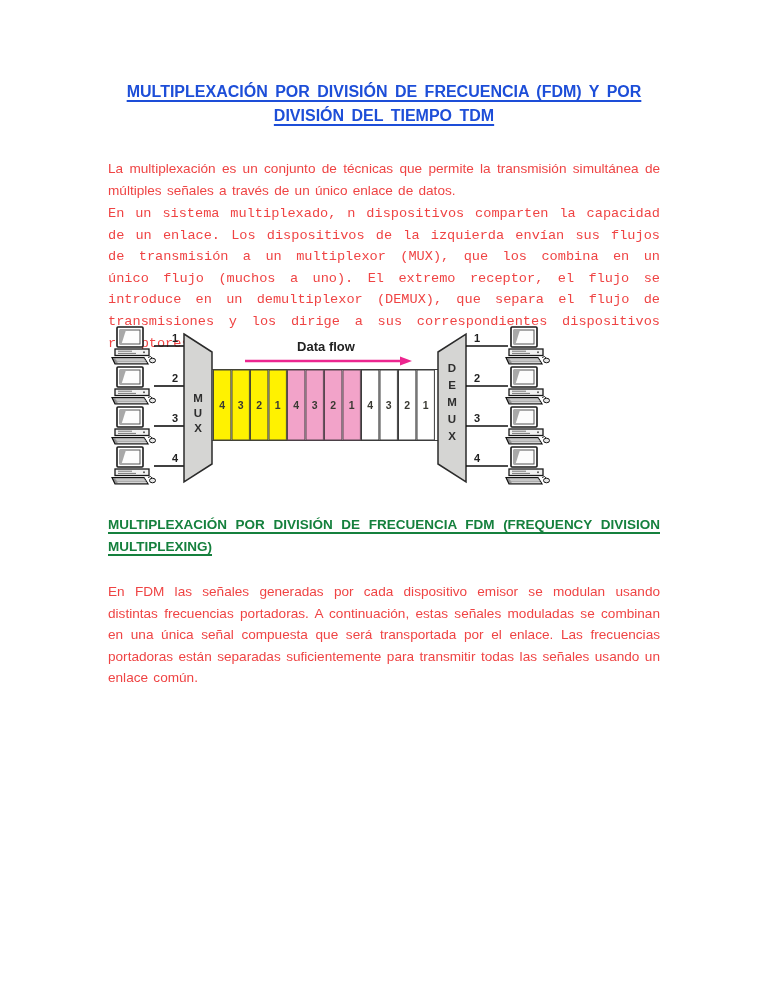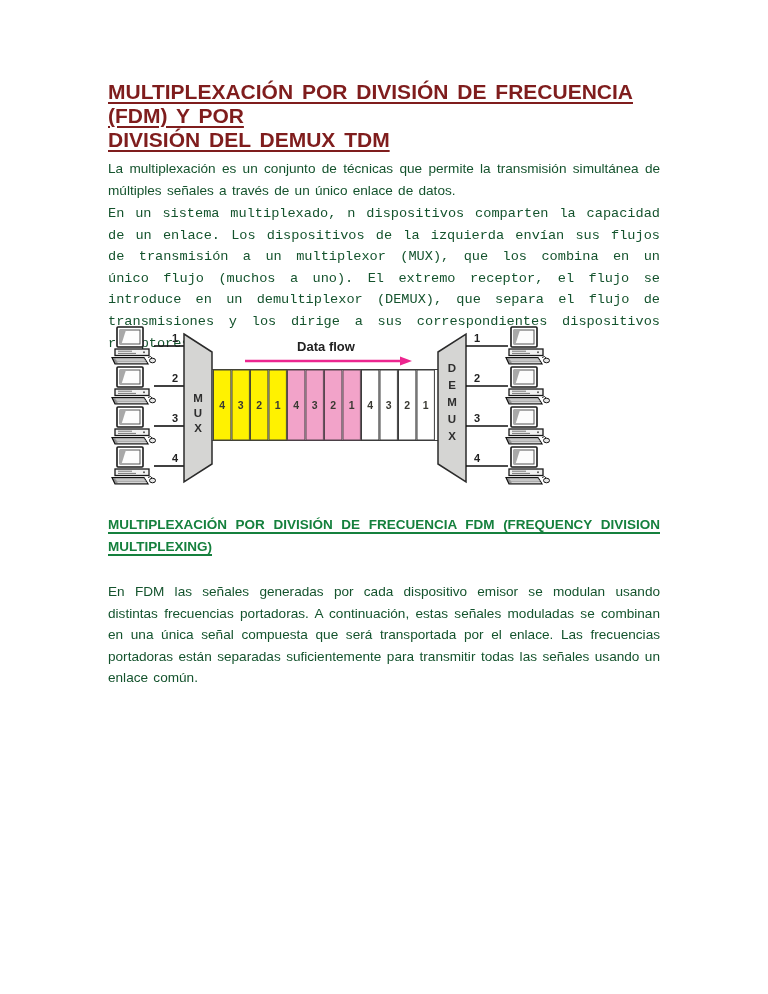--- a/index.html
+++ b/index.html
@@ -8,35 +8,36 @@
     width: 768px;
     height: 994px;
     background: #ffffff;
     font-family: "Liberation Sans", sans-serif;
     color: #212121;
     overflow: hidden;
   }
   .title {
     position: absolute;
     top: 80px; left: 108px; width: 552px;
-    font-size: 21px;
+    text-align: center;
+    font-size: 16px;
     font-weight: bold;
     line-height: 24px;
     word-spacing: 3px;
-    color: #7f1d1d;
+    color: #1d4ed8;
   }
   .title .u { text-decoration: underline; text-underline-offset: 3px; text-decoration-thickness: 1.5px; }
   .para {
     position: absolute;
     left: 108px; width: 552px;
     font-size: 13.6px;
     line-height: 21.6px;
     text-align: justify;
     word-spacing: 1.5px;
-    color: #14532d;
+    color: #ef4444;
   }
   .p1 { top: 158px; }
   .p2 { top: 203px; font-family: Liberation Mono, monospace; }
   .p3 { top: 581px; }
   .heading {
     position: absolute;
     top: 514px; left: 108px; width: 552px;
     font-size: 13.5px;
     font-weight: bold;
     line-height: 21.5px;
@@ -56,21 +57,21 @@
   .cell-num { font-size: 10.5px; font-weight: 700; fill: #3a3a33; }
   .flow-label { font-size: 13px; font-weight: 600; fill: #222222; }
 </style>
 </head>
 <body>
 
 <div class="page">
 
   <div class="title">
     <span class="u">MULTIPLEXACIÓN POR DIVISIÓN DE FRECUENCIA (FDM) Y POR</span><br>
-    <span class="u">DIVISIÓN DEL DEMUX TDM</span>
+    <span class="u">DIVISIÓN DEL TIEMPO TDM</span>
   </div>
 
   <div class="para p1">La multiplexación es un conjunto de técnicas que permite la transmisión simultánea de múltiples señales a través de un único enlace de datos.</div>
 
   <div class="para p2">En un sistema multiplexado, n dispositivos comparten la capacidad de un enlace. Los dispositivos de la izquierda envían sus flujos de transmisión a un multiplexor (MUX), que los combina en un único flujo (muchos a uno). El extremo receptor, el flujo se introduce en un demultiplexor (DEMUX), que separa el flujo de transmisiones y los dirige a sus correspondientes dispositivos receptores.</div>
 
   <div class="diagram">
     <svg width="454" height="172" viewBox="0 0 454 172" xmlns="http://www.w3.org/2000/svg">
       <defs>
         <symbol id="pc" viewBox="0 0 46 40">

